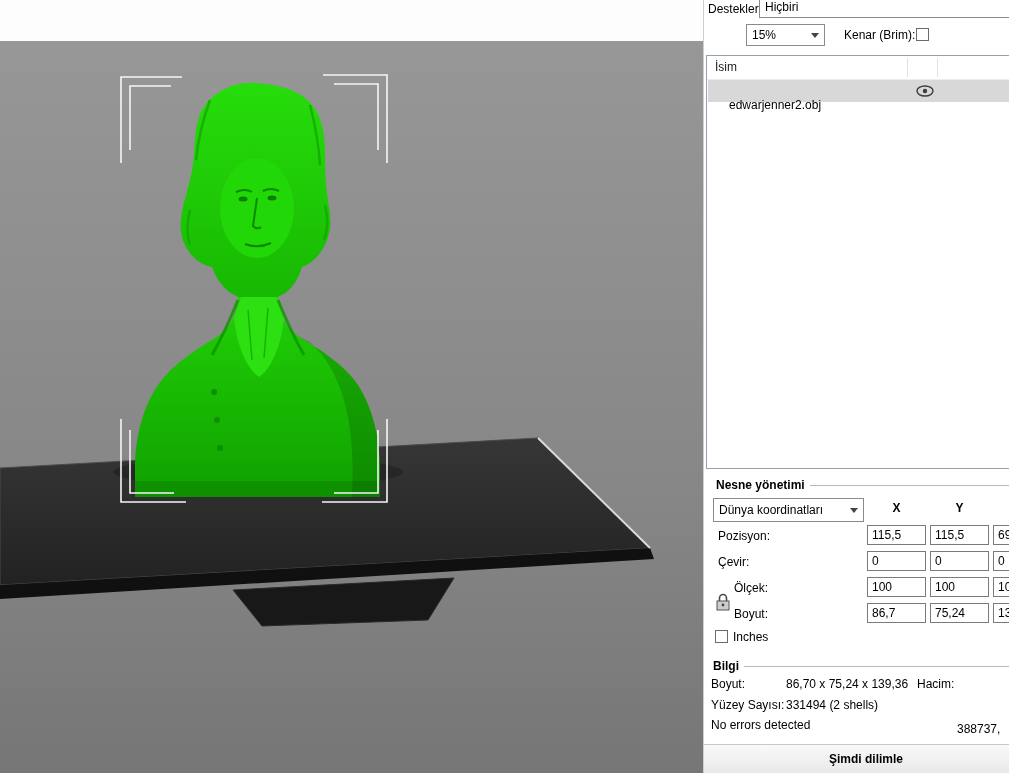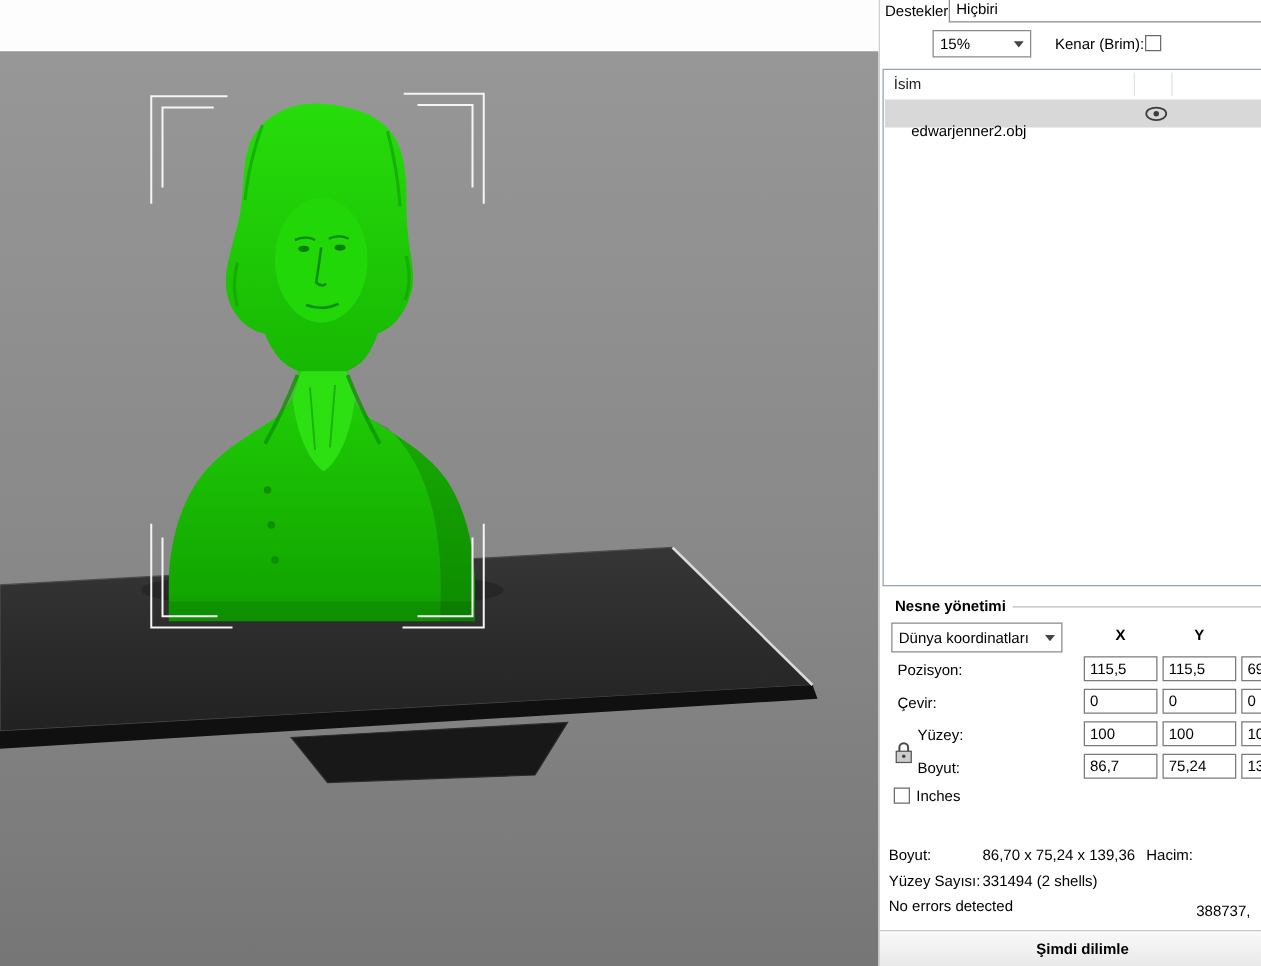--- a/index.html
+++ b/index.html
@@ -208,21 +208,21 @@
           <circle cx="9" cy="6" r="2.2" fill="#3c3c3c"></circle>
         </svg>
       </div>
     </div>
 
     <div class="group-hd" style="top:478px; padding-left:12px;">
       <span class="t">Nesne yönetimi</span>
       <span class="rule"></span>
     </div>
 
-    <div class="combo" style="left:9px; top:498px; width:137px; height:24px;">
+    <div class="combo" style="left:9px; top:498px; width:151px; height:24px;">
       <span>Dünya koordinatları</span>
       <span class="arrow"></span>
     </div>
 
     <span class="axis c1">X</span>
     <span class="axis c2">Y</span>
     <span class="axis c3">Z</span>
 
     <span class="lbl" style="left:14px; top:529px;">Pozisyon:</span>
     <input class="field c1 r1" value="115,5" style="">
@@ -233,33 +233,37 @@
     <input class="field c1 r2" value="0" style="">
     <input class="field c2 r2" value="0" style="">
     <input class="field c3 r2" value="0" style="">
 
     <svg style="position:absolute; left:12px; top:592px;" width="14" height="19" viewBox="0 0 14 19">
       <path d="M3.5,9 V6 a3.5,3.5 0 0 1 7,0 V9" fill="none" stroke="#4a4a4a" stroke-width="1.6"></path>
       <rect x="1" y="9" width="12" height="9" fill="#cdcdcd" stroke="#555" stroke-width="1"></rect>
       <circle cx="7" cy="13" r="1.4" fill="#444"></circle>
     </svg>
 
-    <span class="lbl" style="left:30px; top:581px;">Yüzey:</span>
+    <span class="lbl" style="left:30px; top:581px;">Ölçek:</span>
     <input class="field c1 r3" value="100" style="">
     <input class="field c2 r3" value="100" style="">
     <input class="field c3 r3" value="10" style="">
 
     <span class="lbl" style="left:30px; top:607px;">Boyut:</span>
     <input class="field c1 r4" value="86,7" style="">
     <input class="field c2 r4" value="75,24" style="">
     <input class="field c3 r4" value="13" style="">
 
     <span class="cb" style="left:11px; top:630px;"></span>
     <span class="lbl" style="left:29px; top:630px;">Inches</span>
 
+    <div class="group-hd" style="top:659px; padding-left:9px;">
+      <span class="t">Bilgi</span>
+      <span class="rule"></span>
+    </div>
 
     <span class="info-line" style="left:7px; top:677px;">Boyut:</span>
     <span class="info-line" style="left:82px; top:677px;">86,70 x 75,24 x 139,36</span>
     <span class="info-line" style="left:213px; top:677px;">Hacim:</span>
     <span class="info-line" style="left:253px; top:677px;margin-top:45px;">388737,</span>
 
     <span class="info-line" style="left:7px; top:698px;">Yüzey Sayısı:</span>
     <span class="info-line" style="left:82px; top:698px;">331494 (2 shells)</span>
 
     <span class="info-line" style="left:7px; top:718px;">No errors detected</span>

